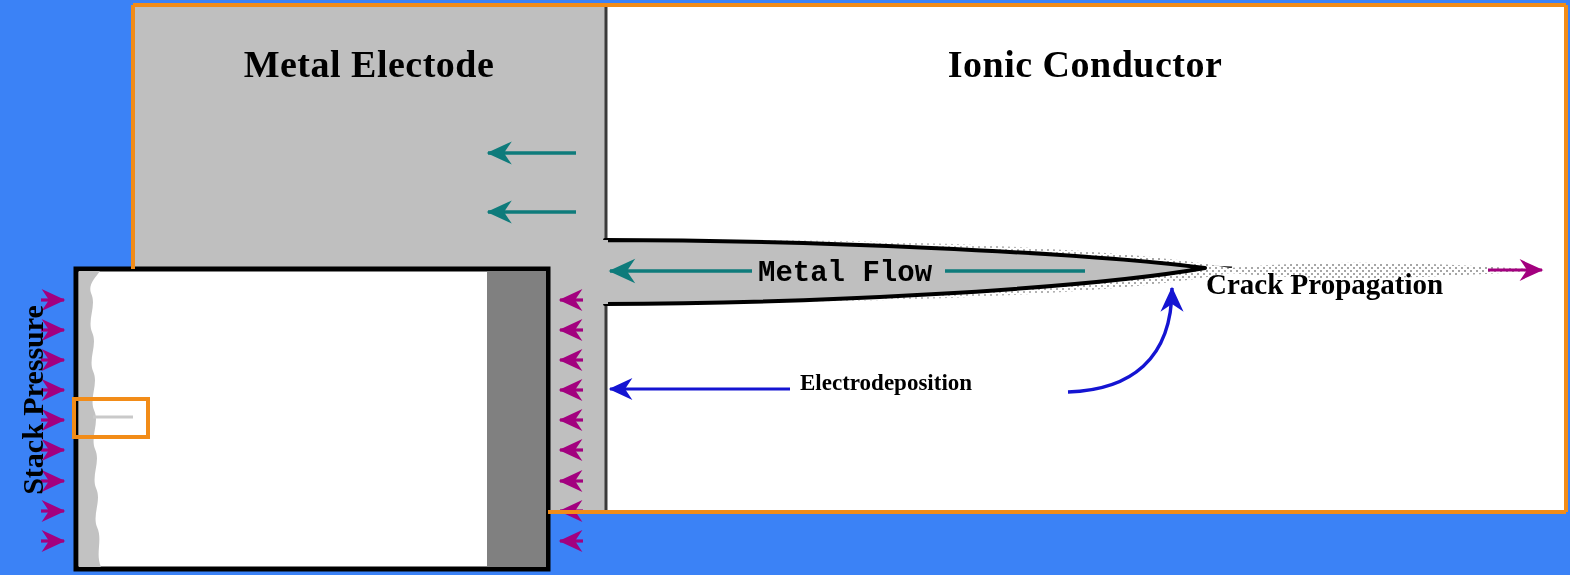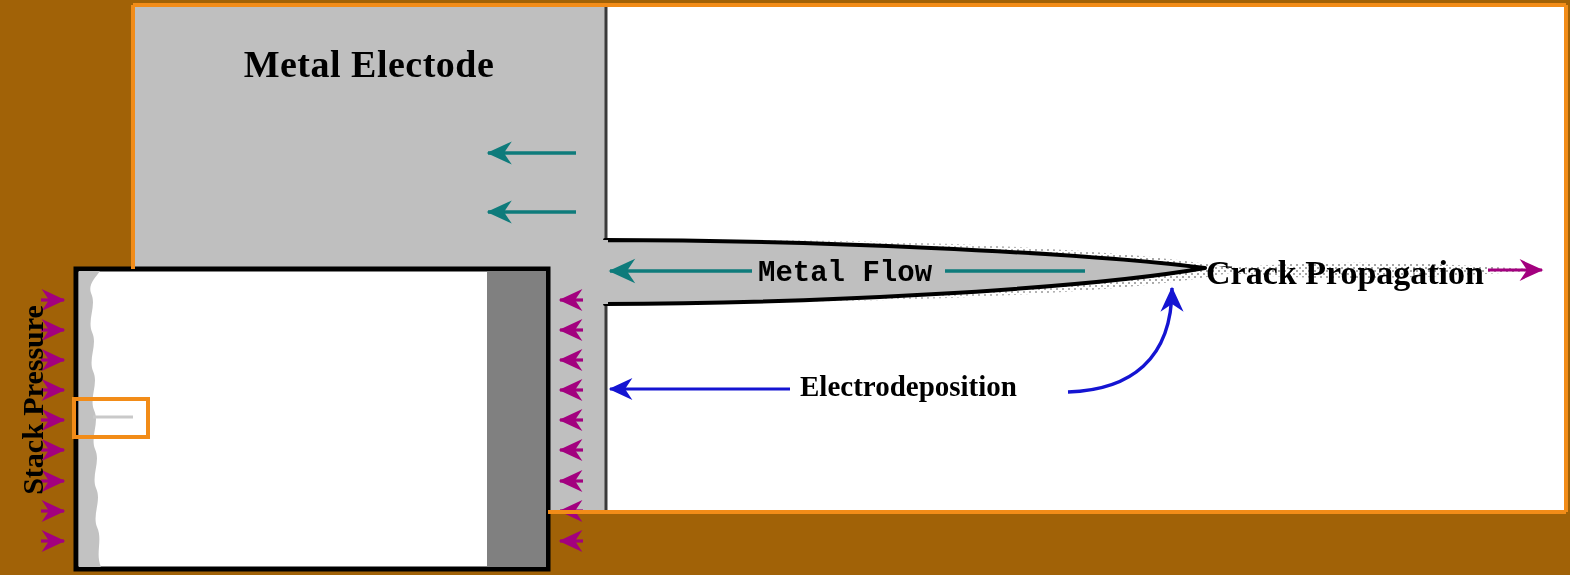--- a/index.html
+++ b/index.html
@@ -1,25 +1,25 @@
 <!DOCTYPE html>
 <html><head>
 <meta charset="utf-8">
 <style>
   html,body{margin:0;padding:0;background:#ffffff;}
   body{width:1570px;height:575px;overflow:hidden;
        font-family:"Liberation Serif", serif;}
-  #stage{position:relative;width:1570px;height:575px;background:#a16207;}
+  #stage{position:relative;width:1570px;height:575px;background:#3b82f6;}
   #stage svg{position:absolute;left:0;top:0;}
   .lbl{position:absolute;color:#000000;white-space:nowrap;font-weight:700;}
   #metal-electrode-label{left:133px;top:42px;width:472px;text-align:center;font-size:38px;letter-spacing:.5px;}
   #ionic-conductor-label{left:605px;top:42px;width:960px;text-align:center;font-size:38px;letter-spacing:.5px;}
   #metal-flow-label{left:758px;top:257px;font-size:29px;font-family:Liberation Mono, monospace;}
-  #crack-prop-label{left:1206px;top:254px;font-size:34px;font-family:Liberation Serif, serif;}
-  #electrodeposition-label{left:800px;top:370px;font-size:29px;}
+  #crack-prop-label{left:1206px;top:268px;font-size:29px;font-family:Liberation Serif, serif;}
+  #electrodeposition-label{left:800px;top:370px;font-size:23px;}
   #stack-pressure-label{position:absolute;left:-67px;top:383px;width:200px;text-align:center;
        font-size:30px;font-weight:700;color:#000;transform:rotate(-90deg);transform-origin:50% 50%;}
 </style>
 </head>
 <body>
 
 <div id="stage">
 
   <svg width="1570" height="575" viewBox="0 0 1570 575">
     <defs>
@@ -137,20 +137,21 @@
     <g>
       <line x1="133" y1="5" x2="1566" y2="5" stroke="#f28c18" stroke-width="4"></line>
       <line x1="1566" y1="5" x2="1566" y2="512" stroke="#f28c18" stroke-width="4"></line>
       <line x1="1566" y1="512" x2="548" y2="512" stroke="#f28c18" stroke-width="4"></line>
       <line x1="133" y1="5" x2="133" y2="269" stroke="#f28c18" stroke-width="4"></line>
     </g>
   </svg>
 
   <div class="lbl" id="metal-electrode-label">Metal Electode</div>
 
+  <div class="lbl" id="ionic-conductor-label">Ionic Conductor</div>
 
   <div class="lbl" id="metal-flow-label">Metal Flow</div>
 
   <div class="lbl" id="crack-prop-label">Crack Propagation</div>
 
   <div class="lbl" id="electrodeposition-label">Electrodeposition</div>
 
   <div id="stack-pressure-label">Stack Pressure</div>
 
 </div>

